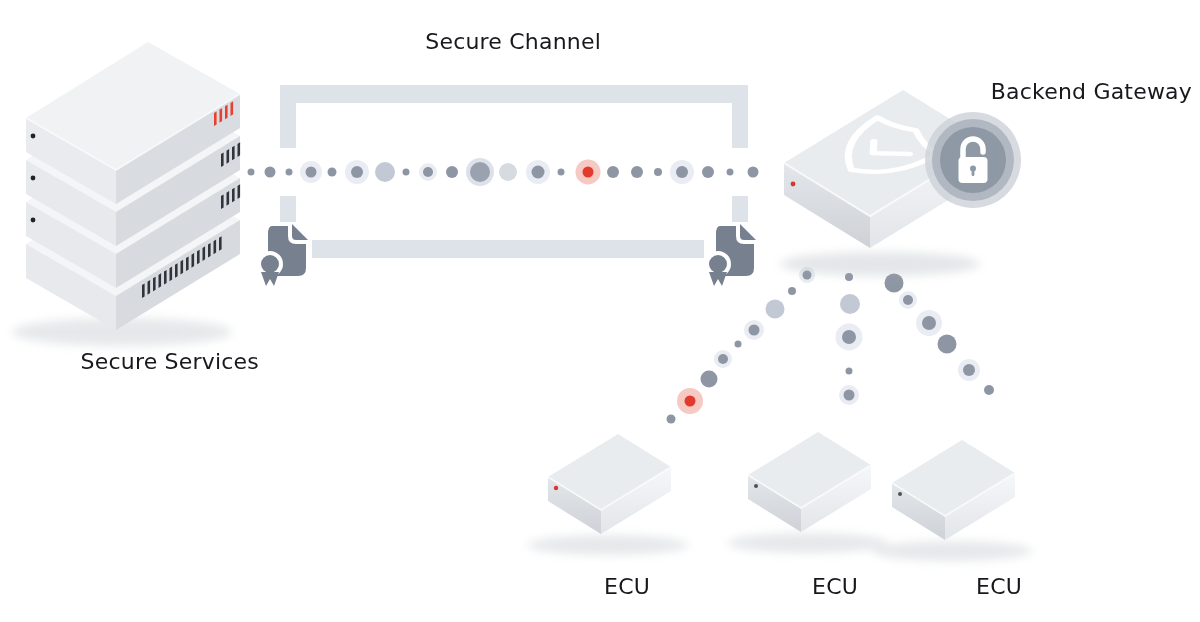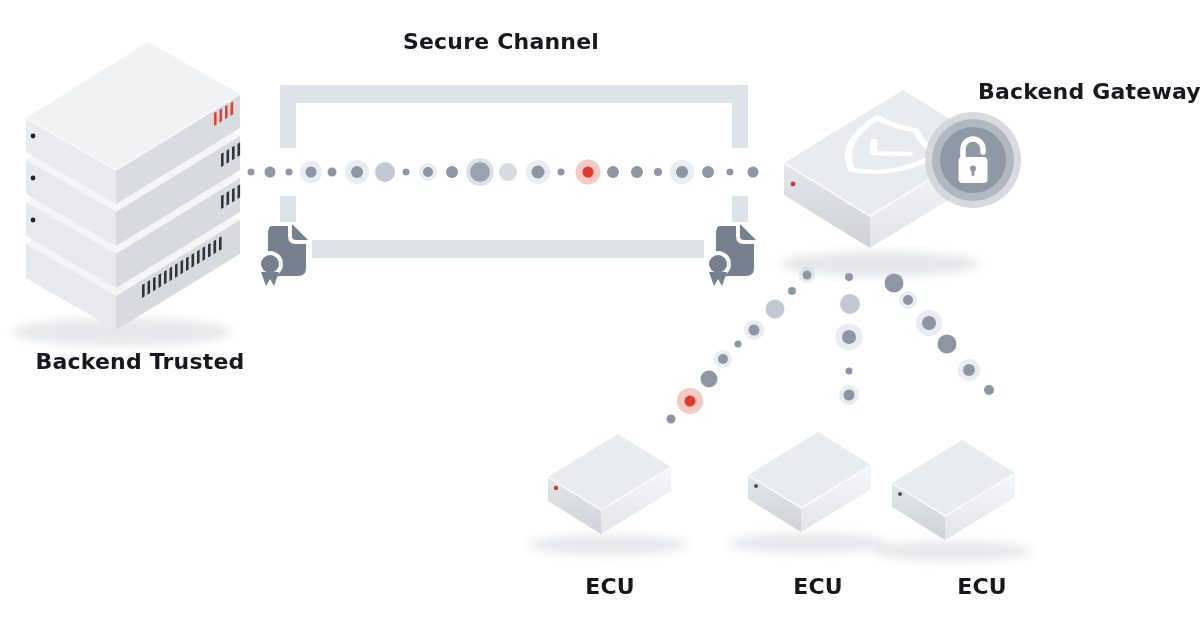--- a/index.html
+++ b/index.html
@@ -1,20 +1,20 @@
 <!DOCTYPE html>
 <html><head>
 <meta charset="utf-8">
 <style>
   html,body{margin:0;padding:0;background:#ffffff;}
   .stage{position:relative;width:1200px;height:622px;background:#ffffff;overflow:hidden;
          font-family:"DejaVu Sans","Liberation Sans",sans-serif;}
   .stage svg{position:absolute;left:0;top:0;}
-  .lbl{position:absolute;font-weight:700;font-size:22px;line-height:26px;color:#17191d;
-       text-align:center;letter-spacing:.2px;white-space:nowrap;}
+  .lbl{position:absolute;font-weight:400;font-size:22px;line-height:26px;color:#17191d;
+       text-align:right;letter-spacing:.2px;white-space:nowrap;}
 </style>
 </head>
 <body>
 
 <div class="stage">
 
 <svg width="1200" height="622" viewBox="0 0 1200 622">
   <defs>
     <filter id="soft" x="-60%" y="-60%" width="220%" height="220%">
           <feGaussianBlur stdDeviation="5"></feGaussianBlur>
@@ -219,18 +219,18 @@
     <polygon points="892,483 945,516 945,540 892,507" fill="url(#gLeft)"></polygon>
     <polygon points="945,516 1015,473 1015,497 945,540" fill="url(#gRight)"></polygon>
     <polygon points="962,440 1015,473 945,516 892,483" fill="#e9ecef"></polygon>
     <polyline points="892,483 945,516 1015,473" fill="none" stroke="#fbfcfd" stroke-width="1.6" opacity="0.8"></polyline>
     <circle cx="900" cy="494" r="2" fill="#4a525c"></circle>
   </g>
 </svg>
 
 <div class="lbl" style="left:401px;top:29px;width:200px;">Secure Channel</div>
 <div class="lbl" style="left:978px;top:79px;width:214px;">Backend Gateway</div>
-<div class="lbl" style="left:21px;top:349px;width:238px;">Backend Trusted</div>
+<div class="lbl" style="left:21px;top:349px;width:238px;">Secure Services</div>
 <div class="lbl" style="left:570px;top:574px;width:80px;">ECU</div>
 <div class="lbl" style="left:778px;top:574px;width:80px;">ECU</div>
 <div class="lbl" style="left:942px;top:574px;width:80px;">ECU</div>
 
 </div>
 
 </body></html>

